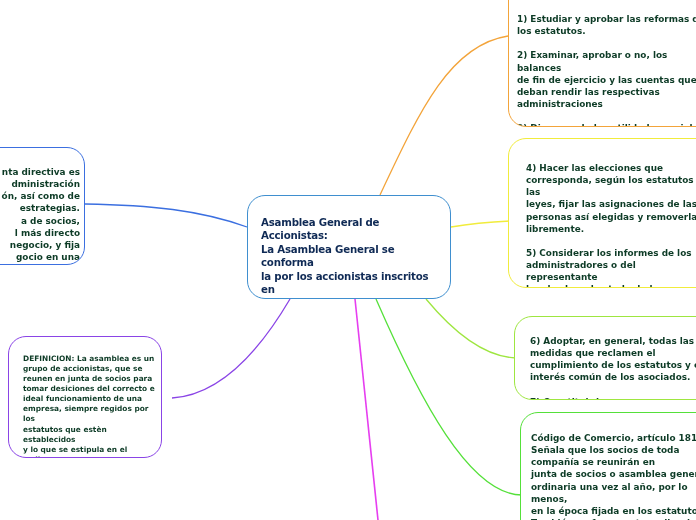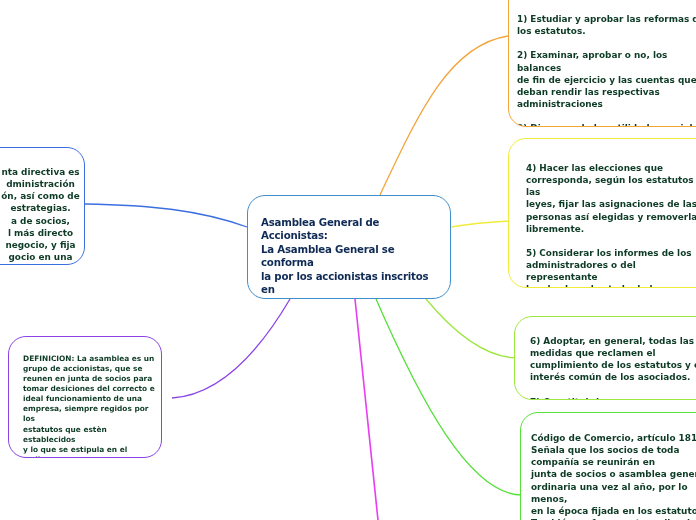--- a/index.html
+++ b/index.html
@@ -60,21 +60,21 @@
       line-height: 1.36;
     }
     #node-junta-directiva {
       left: -110px; top: 147px; width: 195px; height: 118px;
       border-color: #3b6fe0;
       font-size: 8.9px;
       padding: 6px 4px 6px 6px;
       text-align: right;
       line-height: 1.36;
     }
-    #node-junta-directiva .txt { text-align: center; margin-left: 104px; }
+    #node-junta-directiva .txt { text-align: right; margin-left: 104px; }
     #node-definicion {
       left: 8px; top: 336px; width: 154px; height: 122px;
       border-color: #8a44e6;
       font-size: 7.4px;
       padding: 7px 6px 6px 14px;
       line-height: 1.36;
     }
   </style>
 </head>
 <body>

